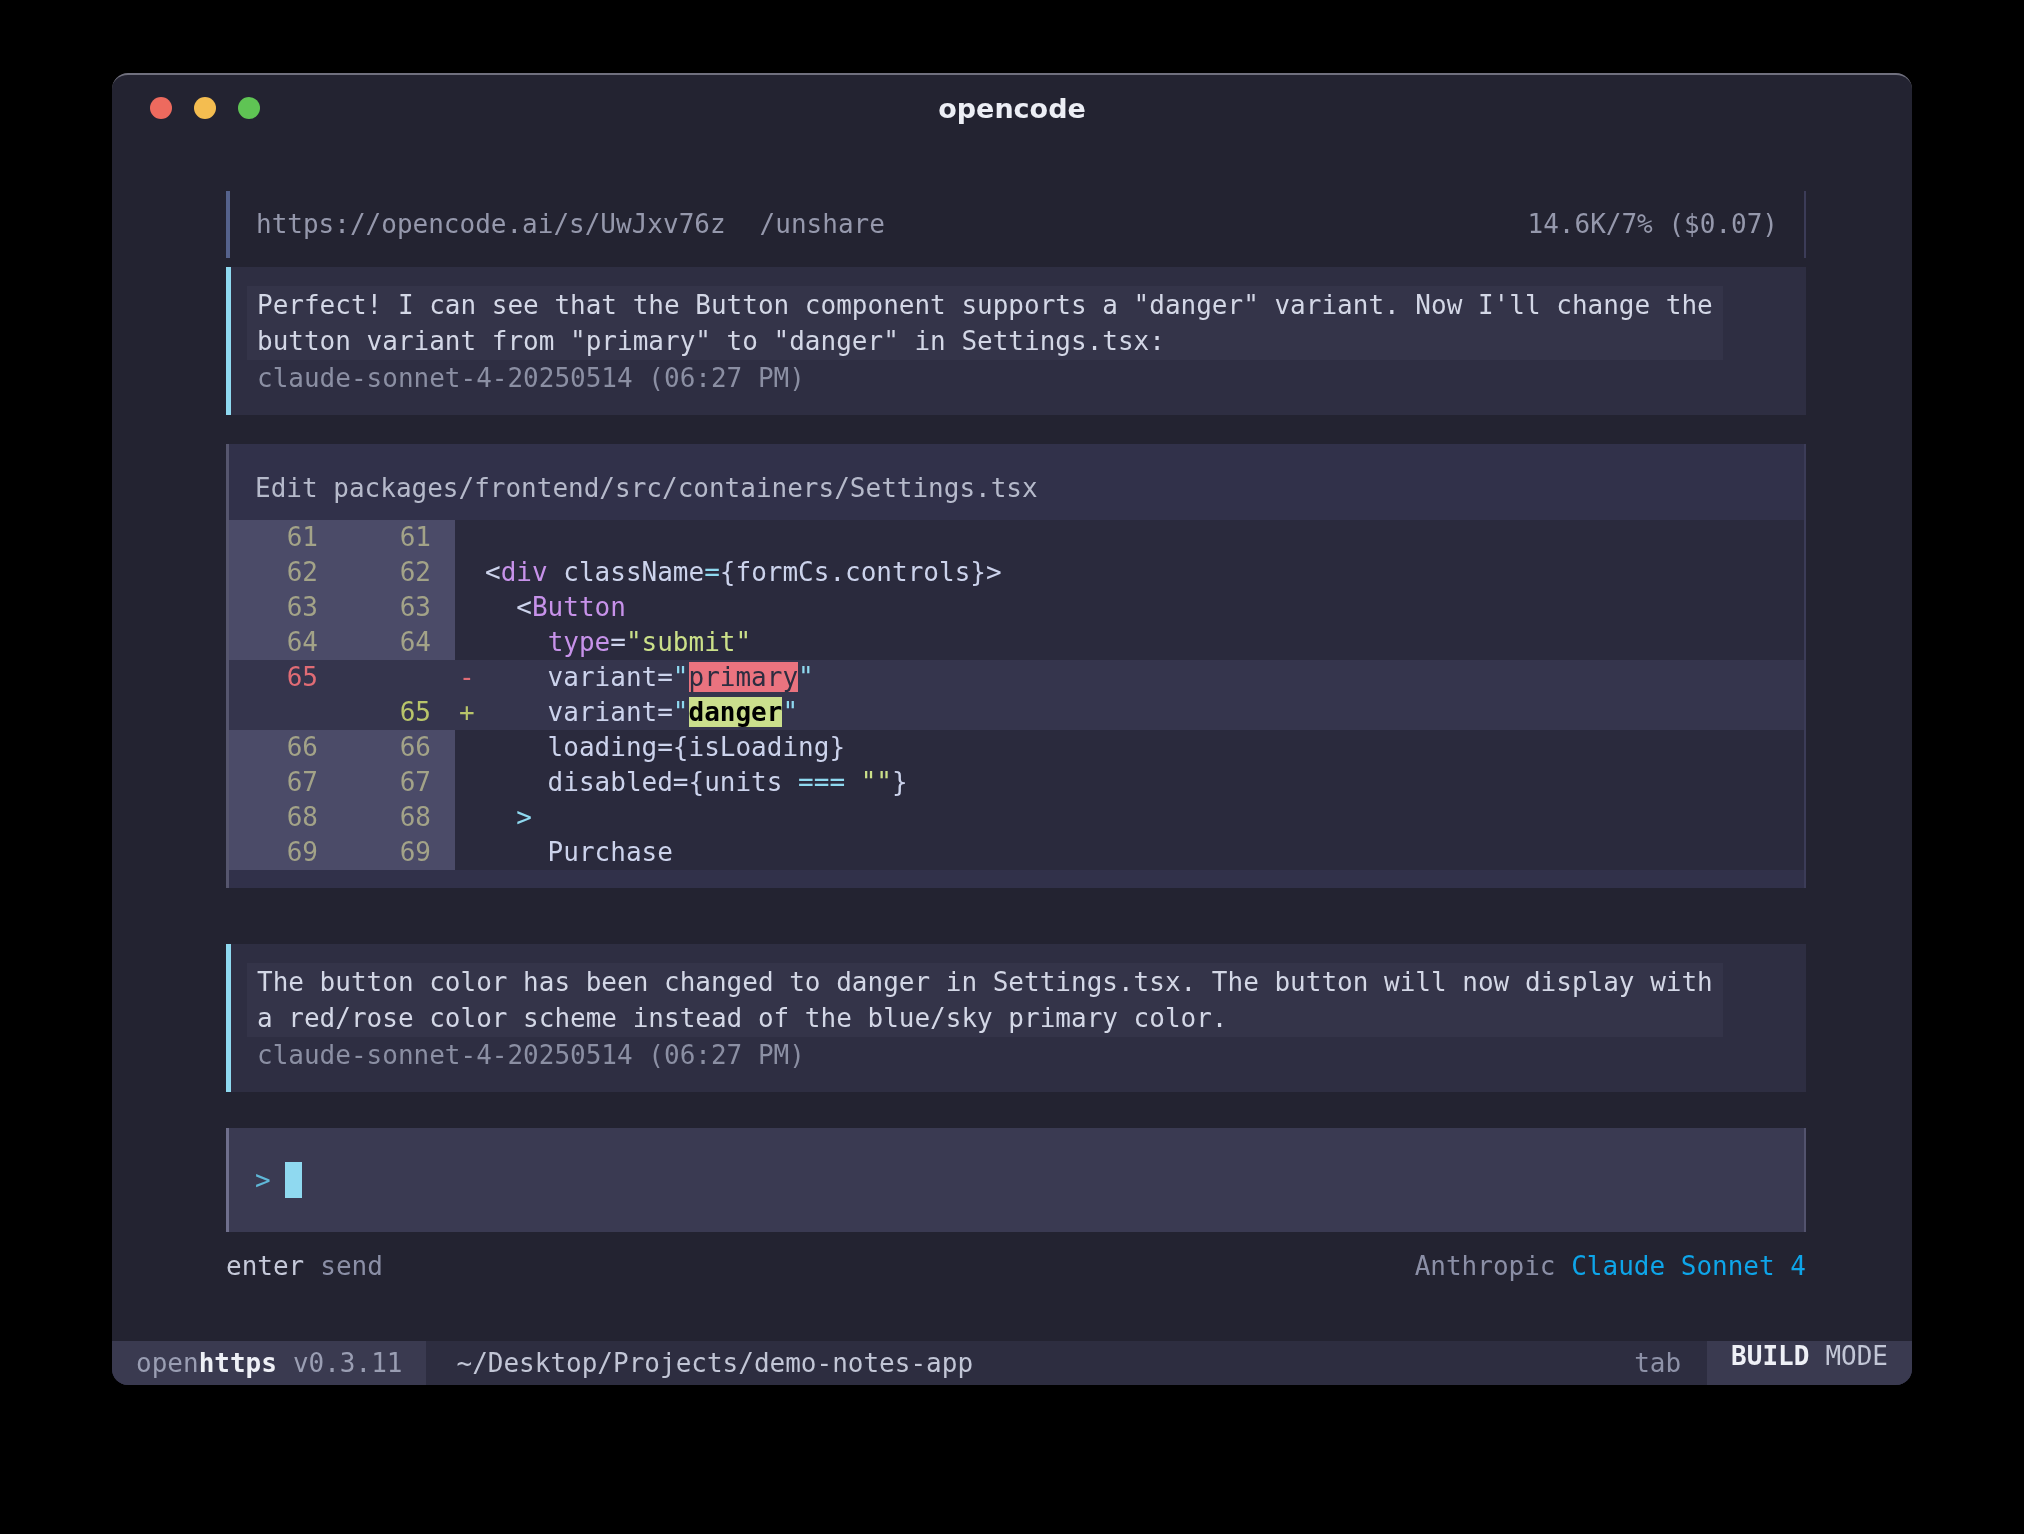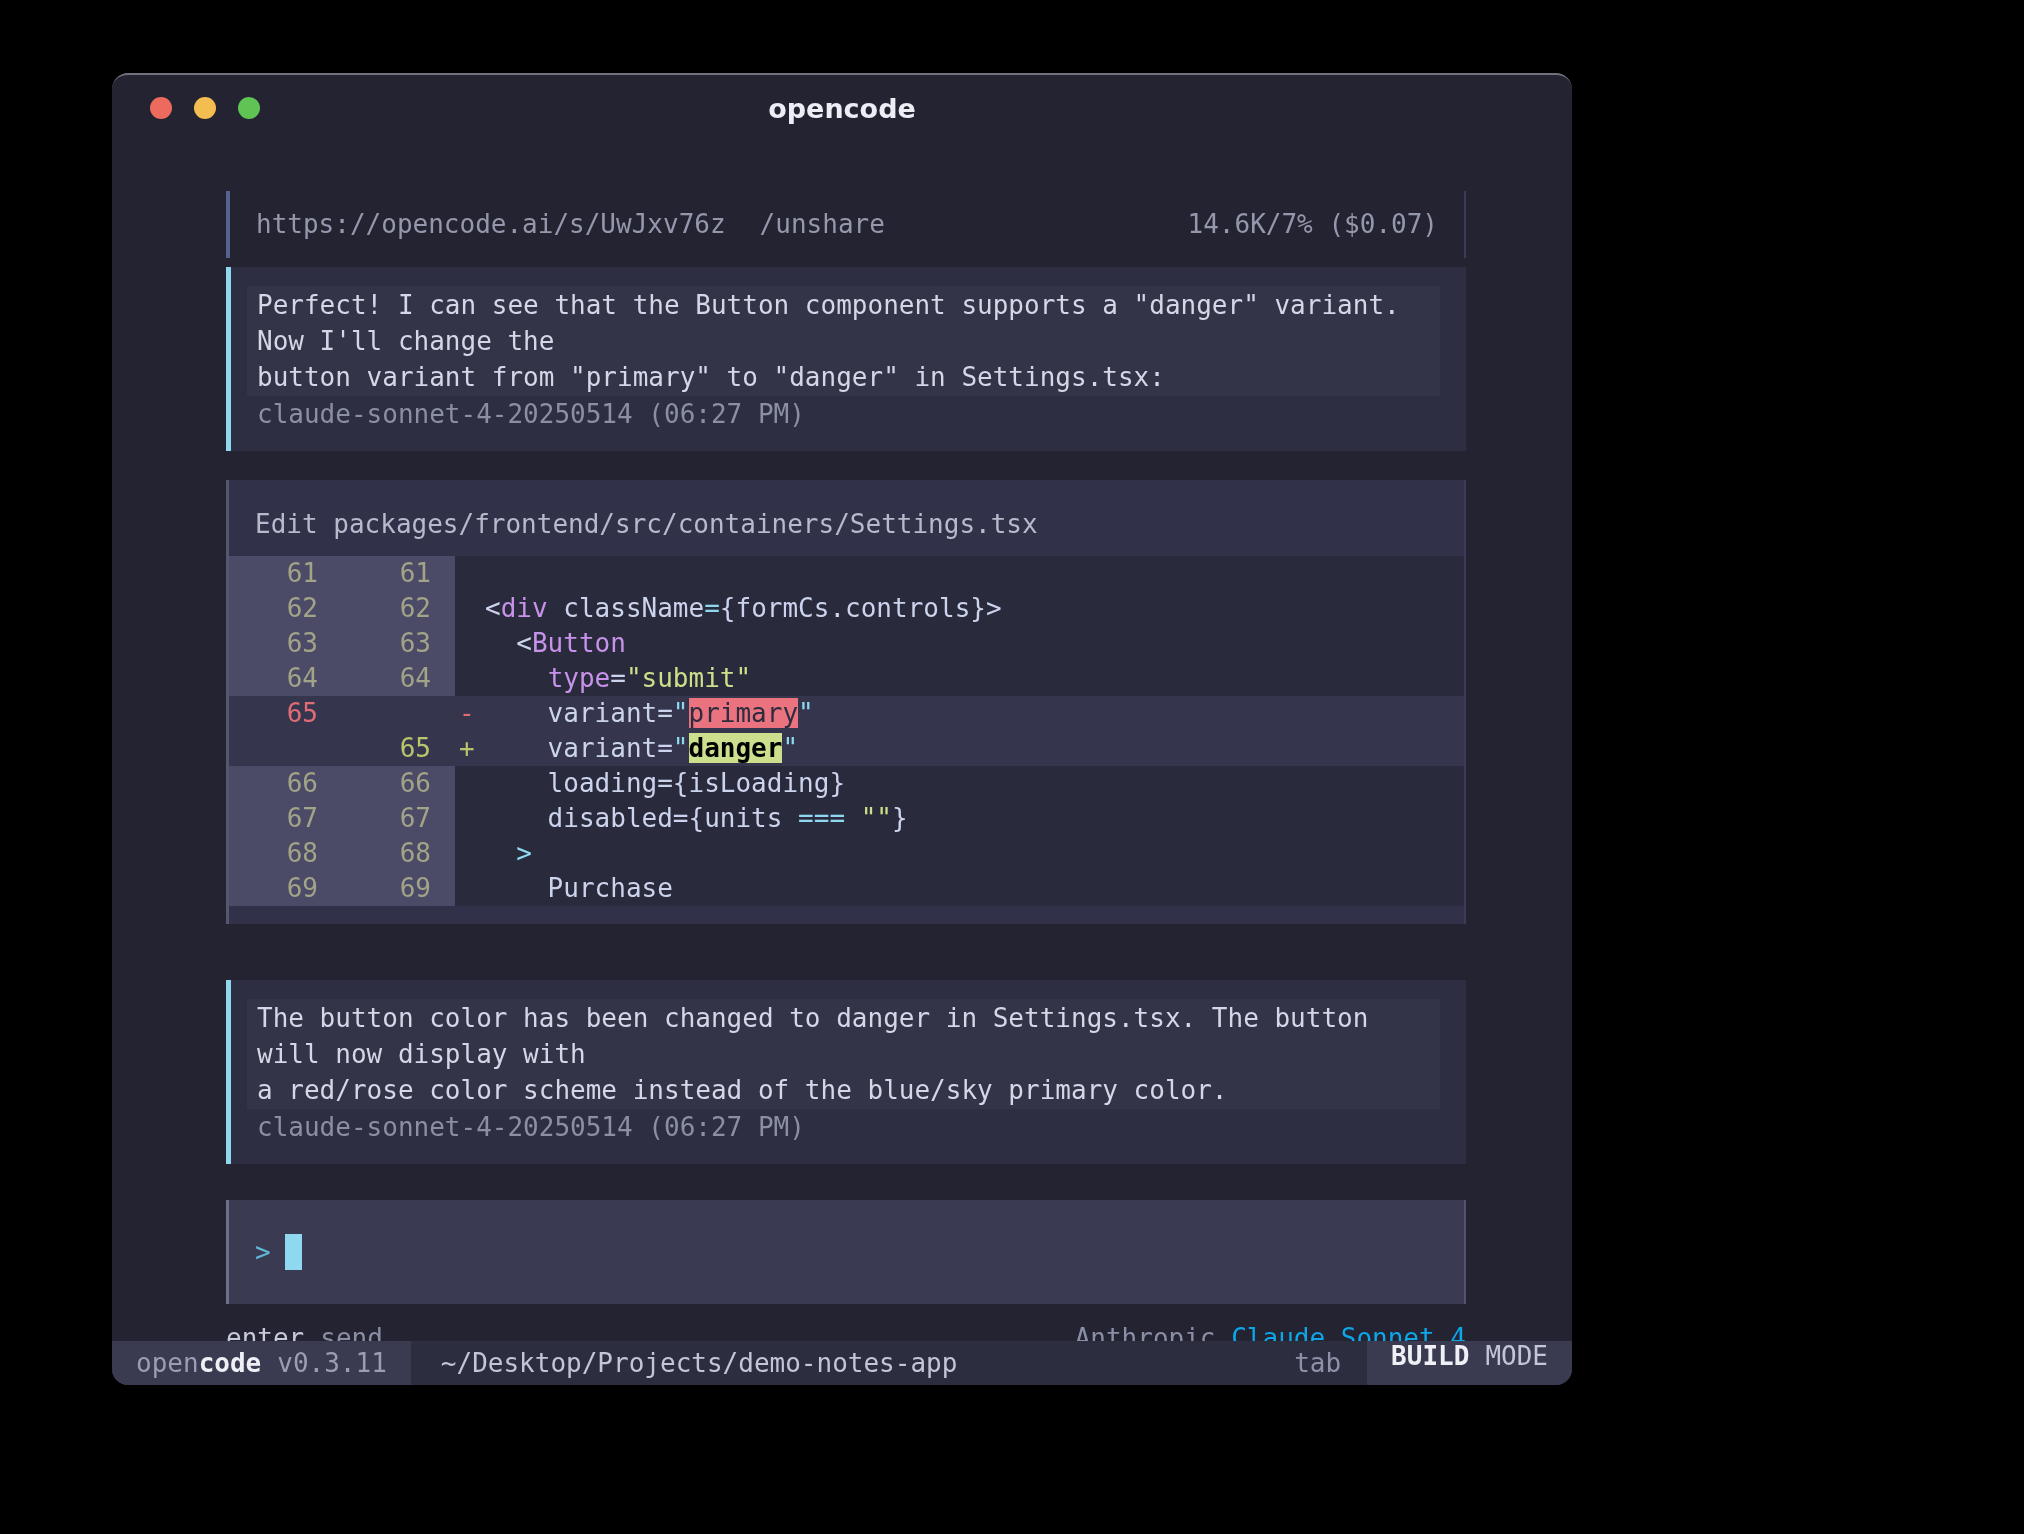--- a/index.html
+++ b/index.html
@@ -1,18 +1,18 @@
 <!DOCTYPE html>
 <html style="--accent-cyan: #8fd9f0; --del-red: #e06c75; --add-green: #b9c56a; --del-bg: #ea737f; --add-bg: #cbdf8d; --purple: #c792ea; --string-green: #cbe089; --traffic-red: #ed6a5e; --traffic-yellow: #f4bd50; --traffic-green: #5fc454;"><head>
 <meta charset="utf-8">
 <style>
   * { margin:0; padding:0; box-sizing:border-box; }
   html,body { width:2024px; height:1534px; background:#000; font-family:"DejaVu Sans Mono", monospace; }
   .window {
-    position:absolute; left:112px; top:73px; width:1460px; height:1312px;
+    position:absolute; left:112px; top:73px; width:1800px; height:1312px;
     background:#232331; border-radius:16px; overflow:hidden;
     border-top:2px solid #70707e;
   }
   
   .titlebar { position:relative; height:66px; display:flex; align-items:center; justify-content:center; }
   .lights { position:absolute; left:38px; top:50%; transform:translateY(-50%); display:flex; gap:22px; }
   .light { width:22px; height:22px; border-radius:50%; }
   .light.red { background:var(--traffic-red); }
   .light.yellow { background:var(--traffic-yellow); }
   .light.green { background:var(--traffic-green); }
@@ -156,21 +156,21 @@
         <span class="foot-provider">Anthropic</span>
         <span class="foot-model">Claude Sonnet 4</span>
       </span>
     </div>
 
   </div>
 
   <div class="statusbar">
     <div class="sb-app">
       <span class="sb-open">open</span>
-        <span class="sb-code">code</span>
+        <span class="sb-code">https</span>
       <span class="sb-version">v0.3.11</span>
     </div>
     <span class="sb-cwd">~/Desktop/Projects/demo-notes-app</span>
     <span class="sb-tab">tab</span>
     <div class="sb-mode">
       <span class="sb-build">BUILD</span>
       <span class="sb-modeword">MODE</span>
     </div>
   </div>
 

